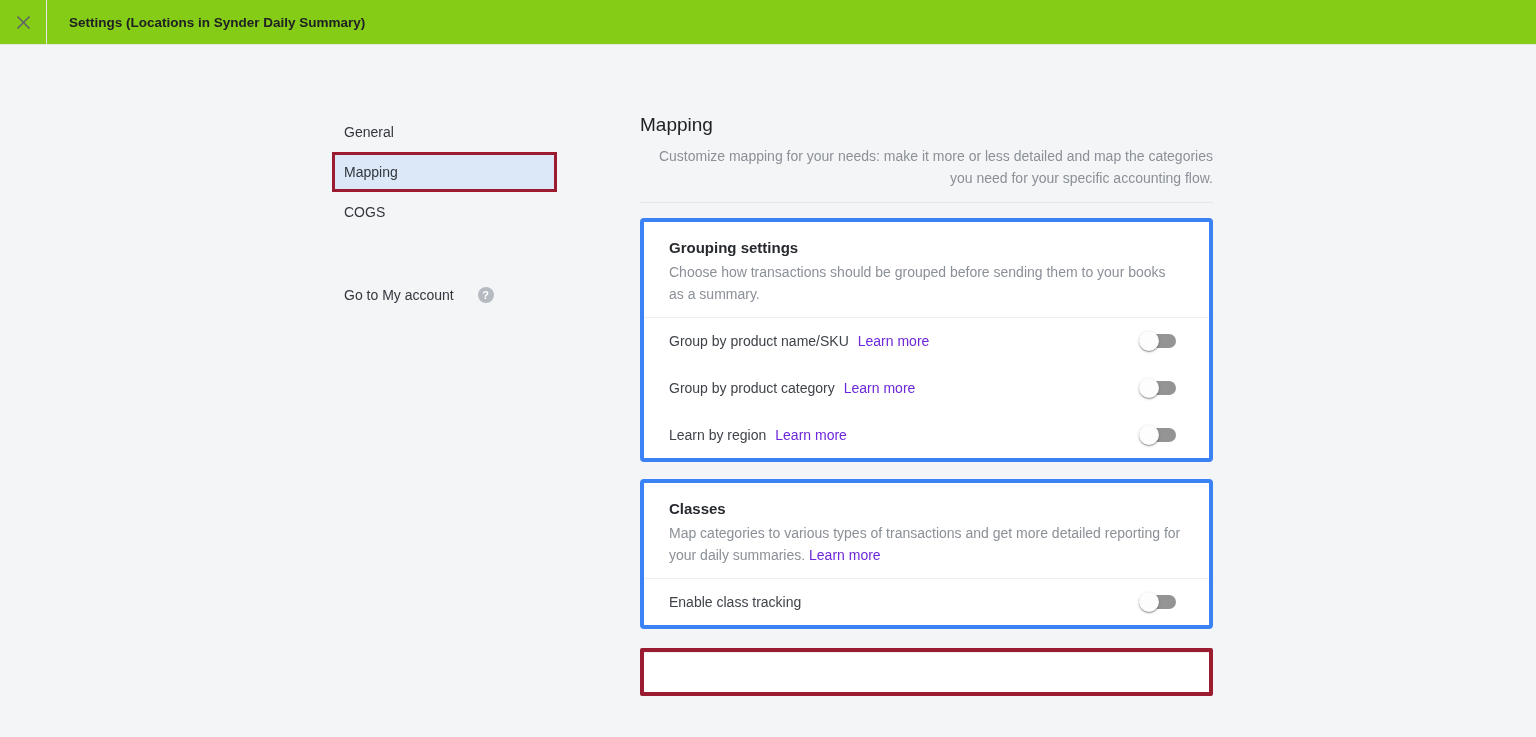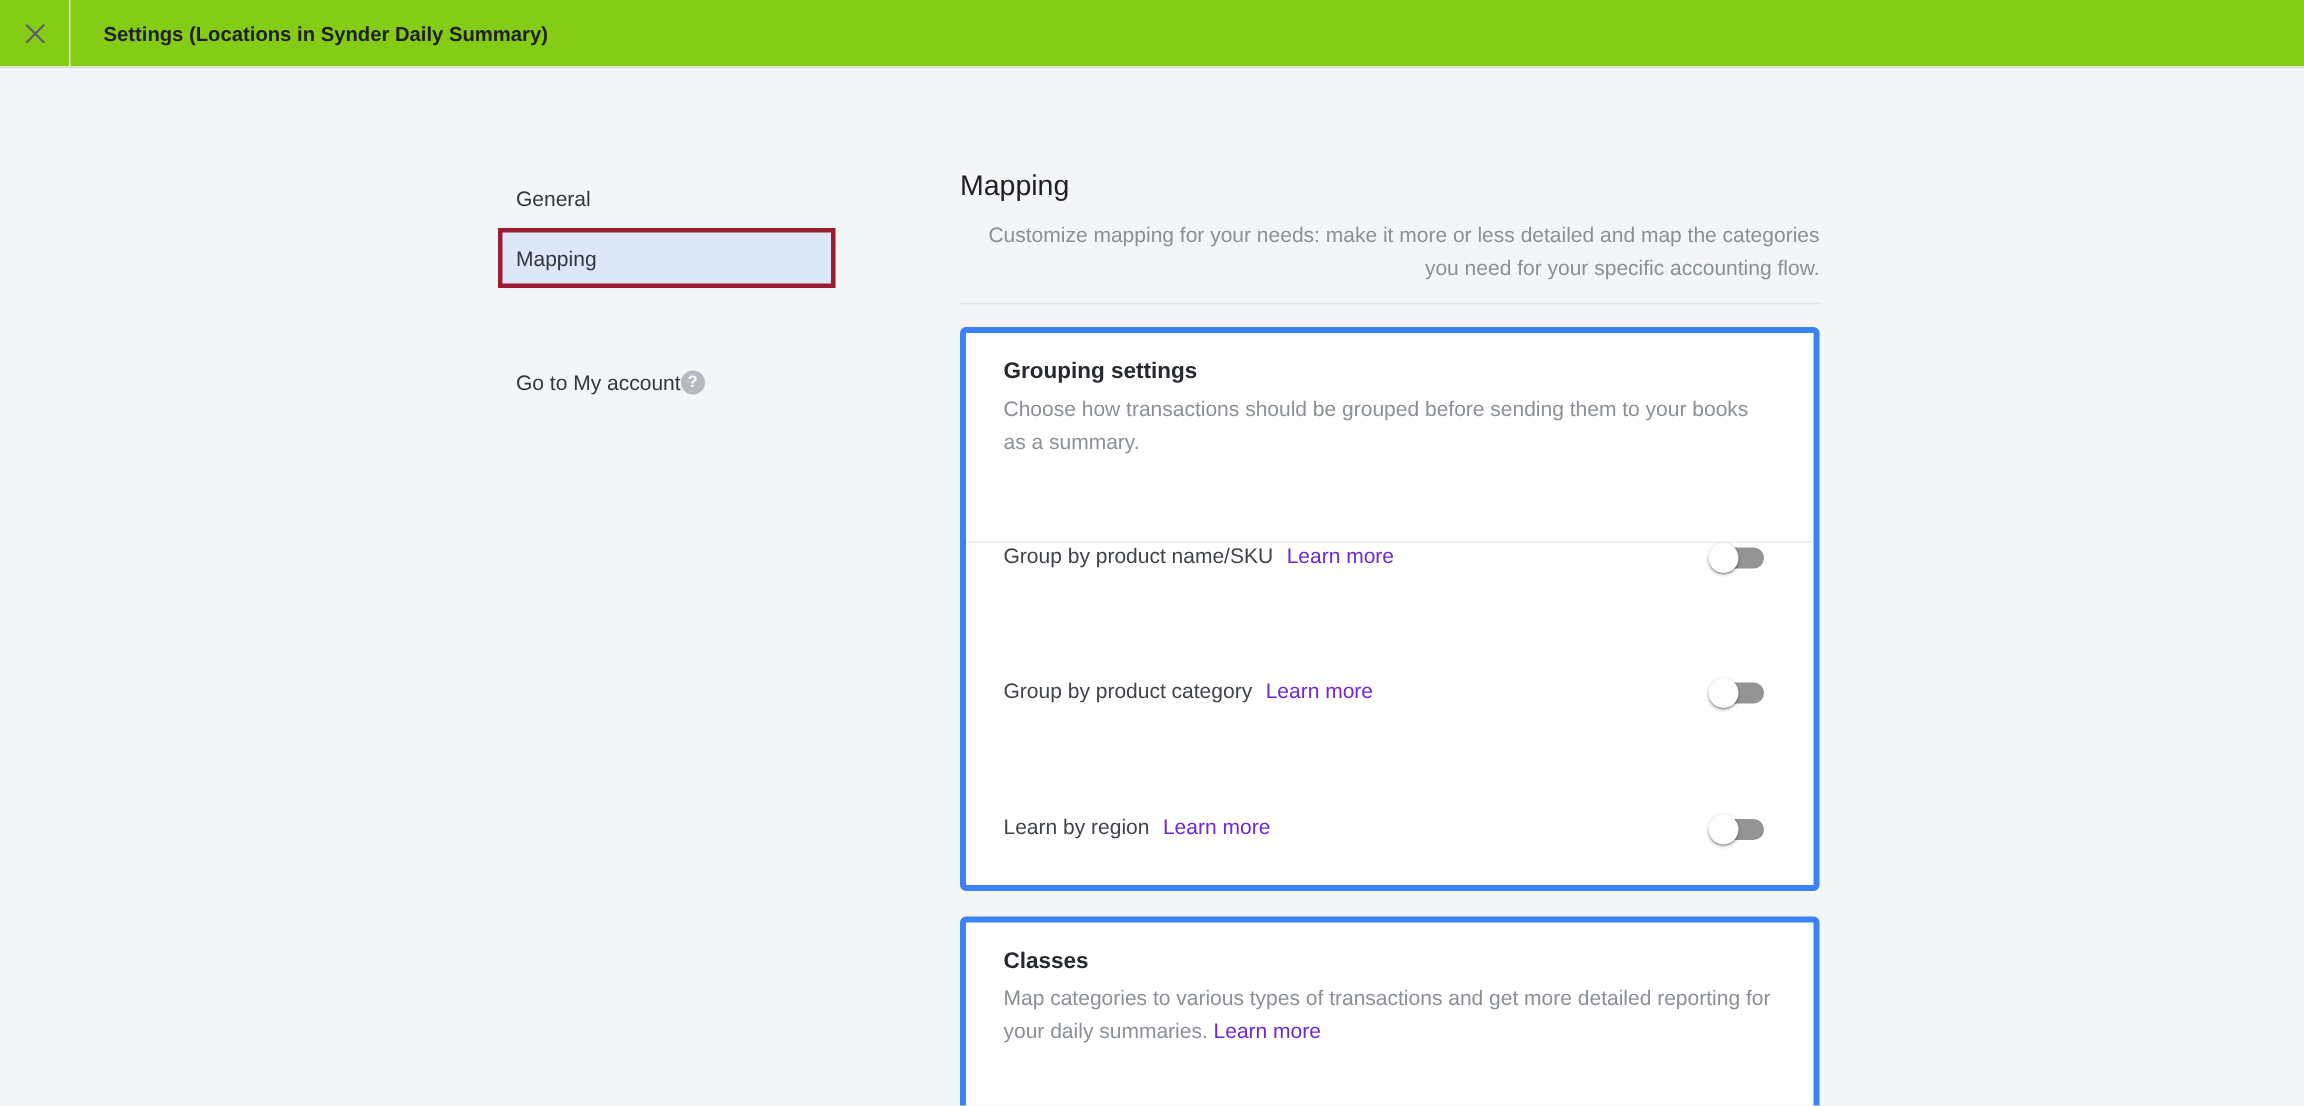--- a/index.html
+++ b/index.html
@@ -58,21 +58,21 @@
     line-height: 34px;
     padding: 0 9px;
   }
   .nav-footer {
     margin-top: 55px;
     padding: 0 12px;
     font-size: 14px;
     color: #33373d;
     display: flex;
     align-items: center;
-    gap: 0;
+    gap: 24px;
     cursor: pointer;
   }
   .help-icon {
     width: 16px; height: 16px;
     border-radius: 50%;
     background: #b6bac1;
     color: #ffffff;
     font-size: 11px;
     font-weight: 700;
     display: inline-flex;
@@ -124,26 +124,25 @@
     margin-bottom: 4px;
   }
   .link {
     color: #6d28d9;
     font-size: 14px;
     text-decoration: none;
     cursor: pointer;
   }
   .row {
     display: flex;
-    align-items: flex-start;
+    align-items: center;
     height: 47px;
     padding: 0 30px 0 25px;
     font-size: 14px;
     color: #3f434a;
-    margin-top: 44px;
   }
   .row.first { border-top: 1px solid #eceef0; }
   .card.annotated .row { height: 40px; }
   .row .link { margin-left: 9px; }
 
   
   .switch {
     position: relative;
     display: inline-block;
     width: 40px; height: 20px;
@@ -179,20 +178,21 @@
   </button>
   <div class="tb-divider"></div>
   <div class="tb-title">Settings (Locations in Synder Daily Summary)</div>
 </header>
 
 <div class="page">
 
   <nav class="sidebar">
     <div class="nav-item">General</div>
     <div class="nav-item selected">Mapping</div>
+    <div class="nav-item">COGS</div>
     <div class="nav-footer">
       <span>Go to My account</span>
       <span class="help-icon">?</span>
     </div>
   </nav>
 
   <main class="main">
     <h1>Mapping</h1>
     <p class="desc">Customize mapping for your needs: make it more or less detailed and map the categories you need for your specific accounting flow.</p>
     <hr class="main-divider">

